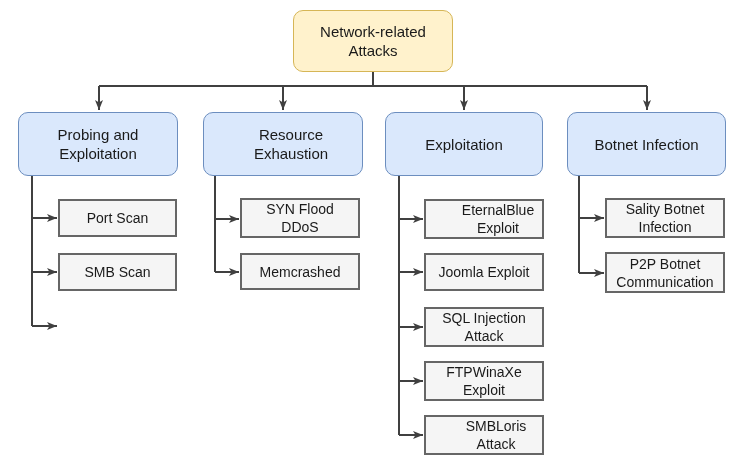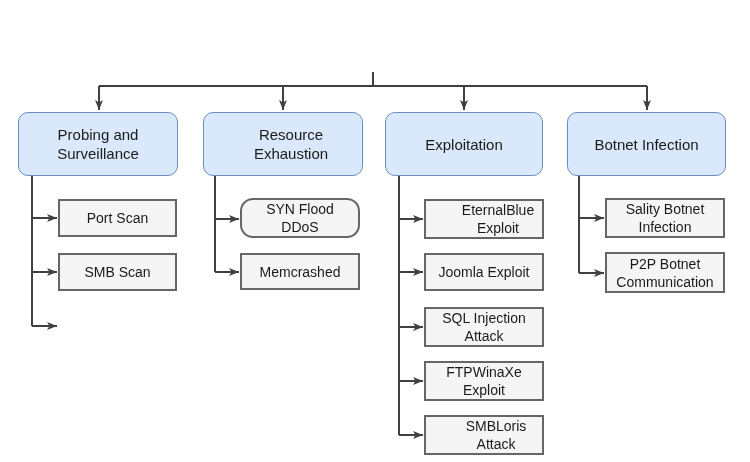--- a/index.html
+++ b/index.html
@@ -100,43 +100,47 @@
       <path class="wire" d="M399,435 H423" marker-end="url(#arrow)"></path>
     </g>
 
     <g>
       <path class="wire" d="M579,176 V273"></path>
       <path class="wire" d="M579,218 H604" marker-end="url(#arrow)"></path>
       <path class="wire" d="M579,273 H604" marker-end="url(#arrow)"></path>
     </g>
   </svg>
 
+  <div class="node root-node" style="left:293px; top:10px; width:160px; height:62px;">
+    <span class="lbl">Network-related
+Attacks</span>
+  </div>
 
   <div class="node category-node" style="left:18px; top:112px; width:160px; height:64px;">
     <span class="lbl">Probing and
-Surveillance</span>
+Exploitation</span>
   </div>
   <div class="node category-node" style="left:203px; top:112px; width:160px; height:64px;padding-left:16px;">
     <span class="lbl">Resource Exhaustion</span>
   </div>
   <div class="node category-node" style="left:385px; top:112px; width:158px; height:64px;">
     <span class="lbl">Exploitation</span>
   </div>
   <div class="node category-node" style="left:567px; top:112px; width:159px; height:64px;">
     <span class="lbl">Botnet Infection</span>
   </div>
 
   <div class="node leaf-node" style="left:58px; top:199px; width:119px; height:38px;">
     <span class="lbl">Port Scan</span>
   </div>
   <div class="node leaf-node" style="left:58px; top:253px; width:119px; height:38px;">
     <span class="lbl">SMB Scan</span>
   </div>
 
-  <div class="node leaf-node" style="left:240px; top:198px; width:120px; height:40px;border-radius:13px;">
+  <div class="node leaf-node" style="left:240px; top:198px; width:120px; height:40px;">
     <span class="lbl">SYN Flood
 DDoS</span>
   </div>
   <div class="node leaf-node" style="left:240px; top:253px; width:120px; height:37px;">
     <span class="lbl">Memcrashed</span>
   </div>
 
   <div class="node leaf-node" style="left:424px; top:199px; width:120px; height:40px;padding-left:28px;">
     <span class="lbl">EternalBlue
 Exploit</span>

